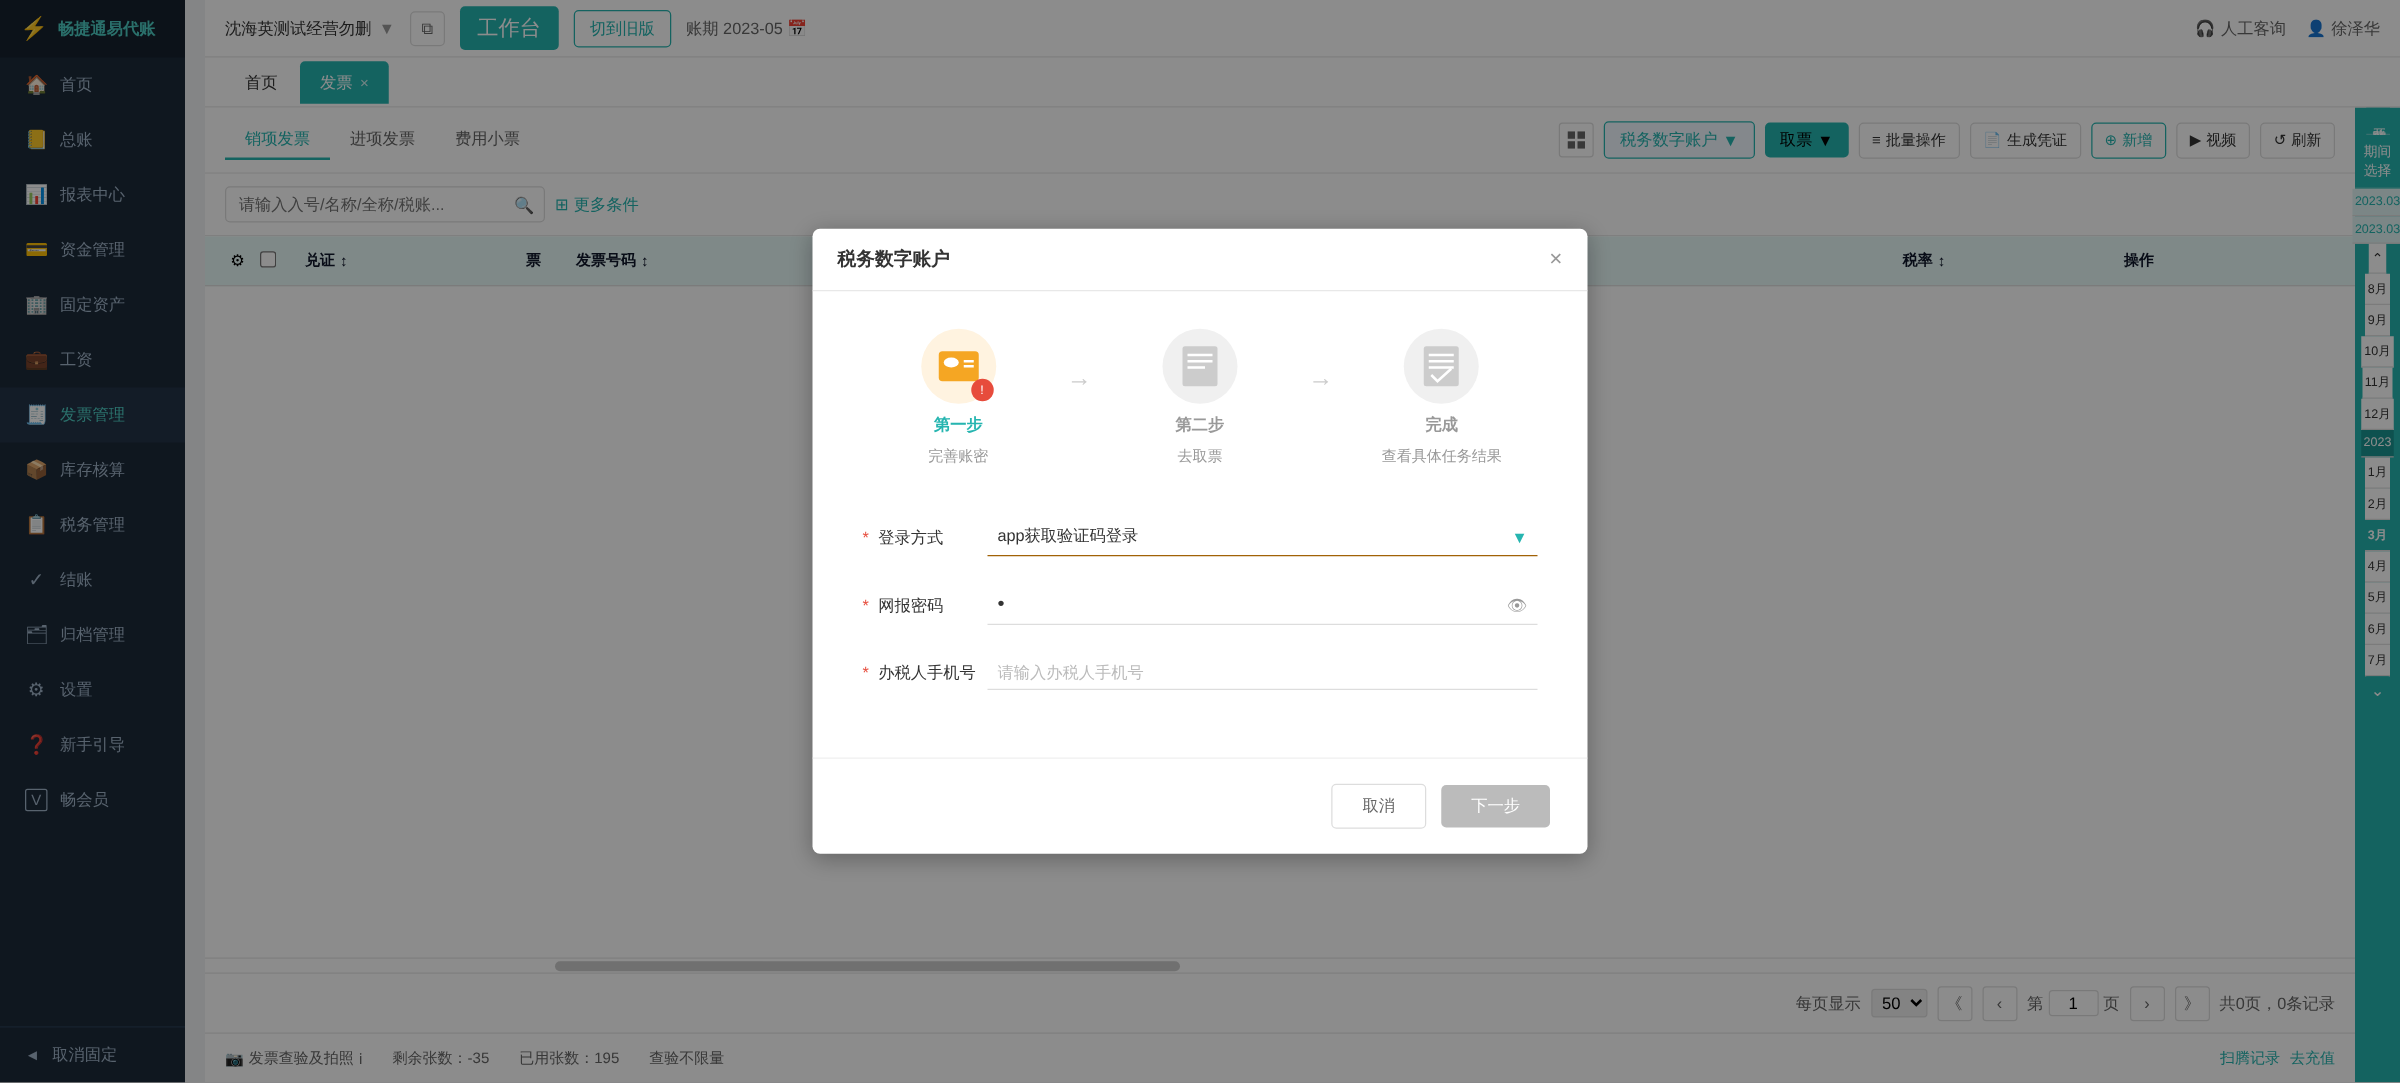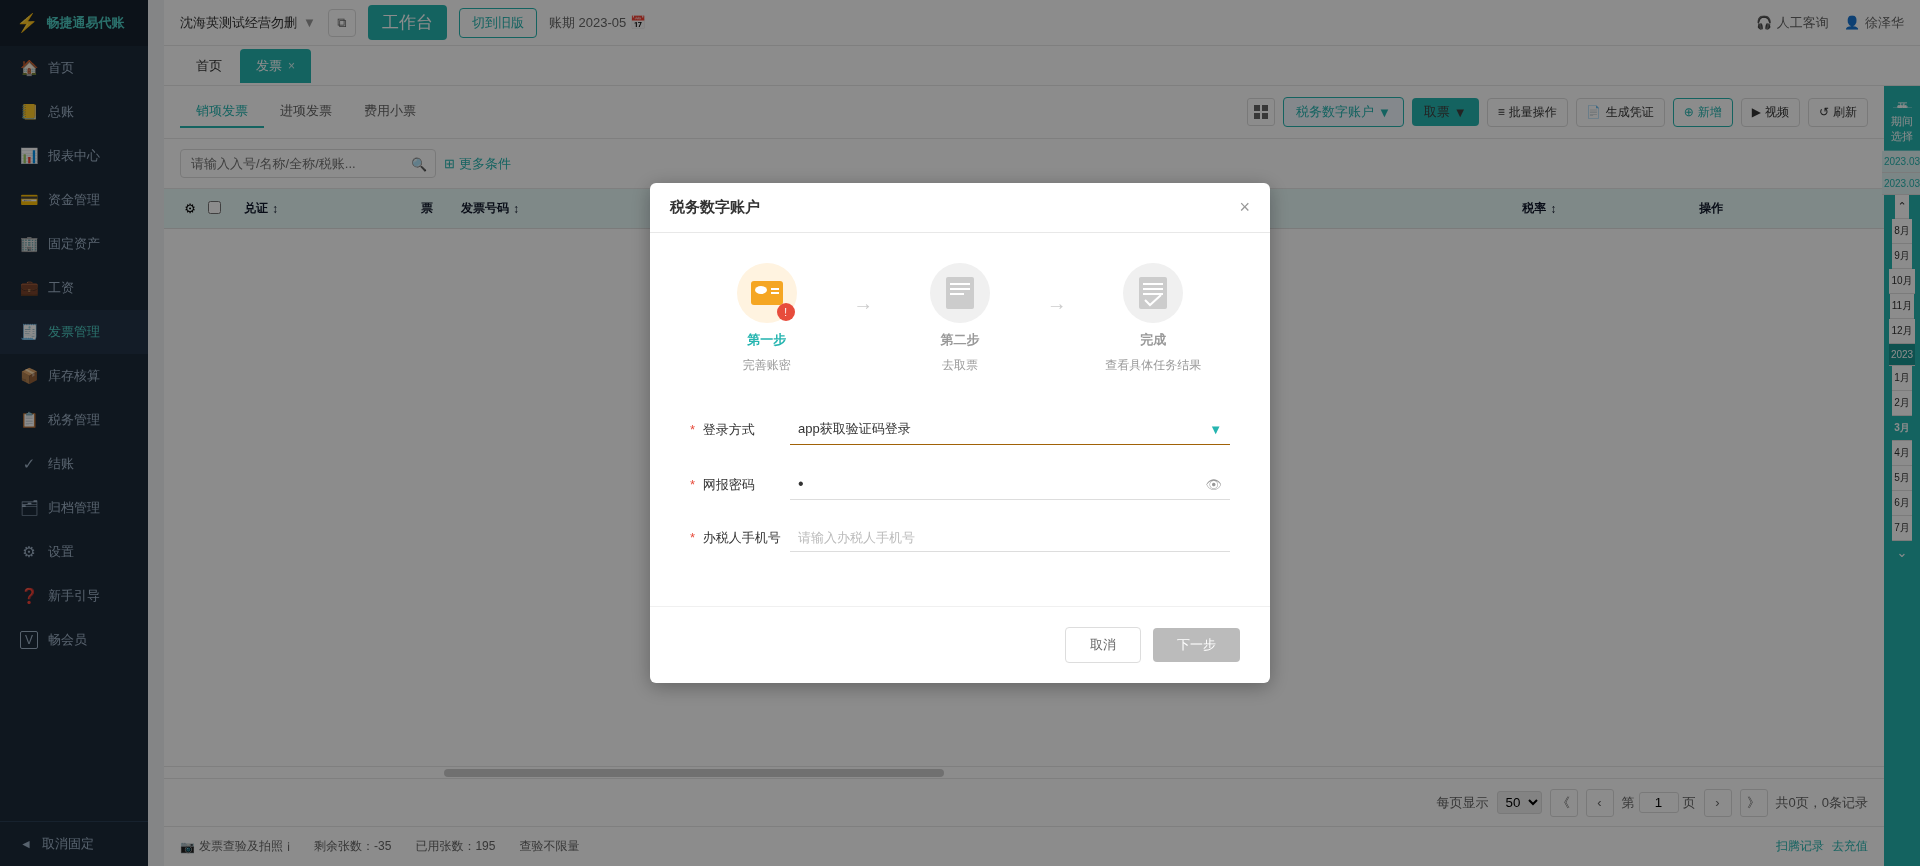--- a/index.html
+++ b/index.html
@@ -39,21 +39,21 @@
     .tab-item { padding: 8px 16px; cursor: pointer; color: #666; font-size: 13px; border-radius: 4px 4px 0 0; display: flex; align-items: center; gap: 6px; }
     .tab-item.active { background: #26b5b0; color: #fff; }
     .tab-home { color: #333; }
 
     
     .invoice-toolbar { background: #fff; padding: 10px 16px; display: flex; align-items: center; gap: 0; border-bottom: 1px solid #e8e8e8; text-align: center; }
     .invoice-tab { padding: 6px 16px; cursor: pointer; color: #666; font-size: 13px; border-bottom: 2px solid transparent; }
     .invoice-tab.active { color: #26b5b0; border-bottom: 2px solid #26b5b0; }
     .invoice-toolbar-right { margin-left: auto; display: flex; align-items: center; gap: 8px; }
     .btn-tax-digital { background: #f0f7ff; border: 1px solid #26b5b0; color: #26b5b0; padding: 5px 12px; border-radius: 4px; cursor: pointer; font-size: 13px; display: flex; align-items: center; gap: 4px; }
-    .btn-fetch { background: #26b5b0; color: #404040; padding: 5px 12px; border-radius: 4px; cursor: pointer; font-size: 13px; display: flex; align-items: center; gap: 4px; }
+    .btn-fetch { background: #26b5b0; color: #000000; padding: 5px 12px; border-radius: 4px; cursor: pointer; font-size: 13px; display: flex; align-items: center; gap: 4px; }
     .btn-action { border: 1px solid #ddd; background: #fff; color: #333; padding: 5px 10px; border-radius: 4px; cursor: pointer; font-size: 12px; display: flex; align-items: center; gap: 4px; }
     .btn-add { border: 1px solid #26b5b0; color: #26b5b0; background: #fff; padding: 5px 10px; border-radius: 4px; cursor: pointer; font-size: 12px; display: flex; align-items: center; gap: 4px; }
 
     
     .search-bar { background: #fff; padding: 10px 16px; display: flex; align-items: center; gap: 8px; border-bottom: 1px solid #e8e8e8; }
     .search-input-wrap { position: relative; }
     .search-input { border: 1px solid #ddd; border-radius: 4px; padding: 6px 30px 6px 10px; font-size: 13px; color: #999; width: 256px; }
     .search-icon { position: absolute; right: 8px; top: 50%; transform: translateY(-50%); color: #999; }
     .filter-btn { color: #26b5b0; cursor: pointer; font-size: 13px; display: flex; align-items: center; gap: 4px; }
 

